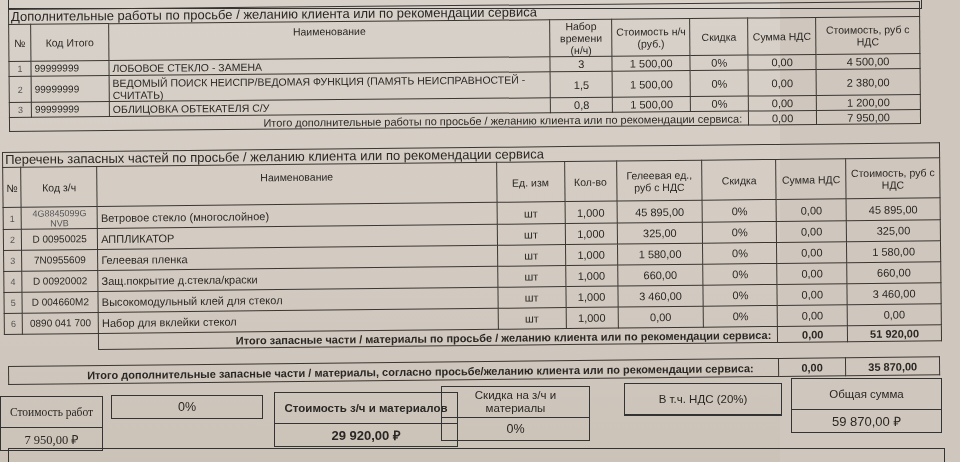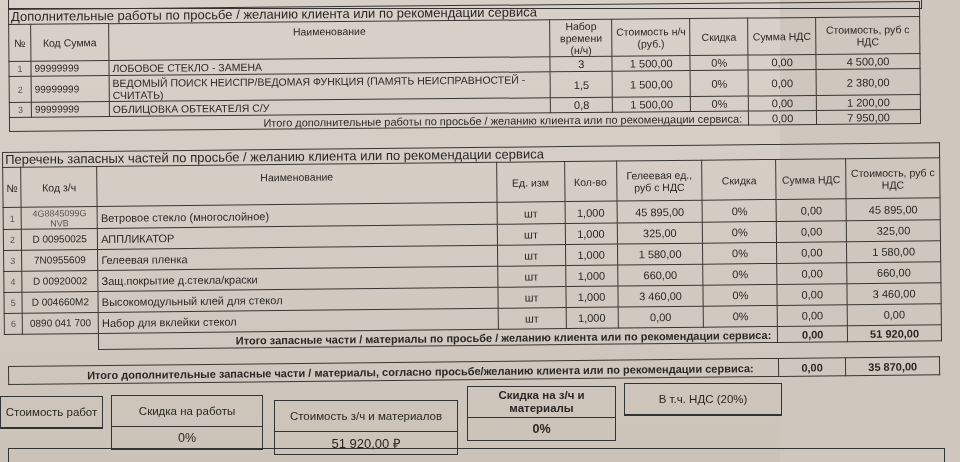--- a/index.html
+++ b/index.html
@@ -39,21 +39,21 @@
         <col style="width:58px">
         <col style="width:68px">
         <col style="width:104px">
     </colgroup>
     <tbody>
         <tr style="height:15px">
       <td colspan="8" class="sec-title">Дополнительные работы по просьбе / желанию клиента или по рекомендации сервиса</td>
     </tr>
     <tr style="height:36px">
       <td class="hdr">№</td>
-      <td class="hdr">Код Сумма</td>
+      <td class="hdr">Код Итого</td>
       <td class="hdr" style="vertical-align:top;padding-top:3px">Наименование</td>
       <td class="hdr" rowspan="1">Набор времени (н/ч)</td>
       <td class="hdr">Стоимость н/ч (руб.)</td>
       <td class="hdr">Скидка</td>
       <td class="hdr">Сумма НДС</td>
       <td class="hdr">Стоимость, руб с НДС</td>
     </tr>
     <tr style="height:15px">
       <td class="c small">1</td>
       <td class="code">99999999</td>
@@ -202,33 +202,37 @@
       </colgroup>
     <tbody>
         <tr style="height:18px">
       <td class="total-label" style="font-weight:bold;text-align:center;padding-left:60px">Итого дополнительные запасные части / материалы, согласно просьбе/желанию клиента или по рекомендации сервиса:</td>
       <td class="total-val" style="font-weight:bold">0,00</td>
       <td class="total-val" style="font-weight:bold">35 870,00</td>
     </tr>
   </tbody>
     </table>
 
-  <div class="sumbox" style="left:0;top:396px;width:101px;">
+  <div class="sumbox" style="left:0;top:396px;width:101px;font-family:Liberation Serif, serif;">
     <div class="h">Стоимость работ</div>
+    <div class="v">7 950,00 ₽</div>
   </div>
   <div class="sumbox" style="left:111px;top:395px;width:150px;">
-    <div class="h">Скидка на работы</div>
     <div class="v">0%</div>
   </div>
-  <div class="sumbox" style="left:274px;top:400px;width:182px;">
+  <div class="sumbox" style="left:274px;top:392px;width:182px;font-weight:bold;">
     <div class="h">Стоимость з/ч и материалов</div>
-    <div class="v" style="font-size:13px">51 920,00 ₽</div>
-  </div>
-  <div class="sumbox" style="left:467px;top:386px;width:147px;font-weight:bold;">
+    <div class="v" style="font-size:13px">29 920,00 ₽</div>
+  </div>
+  <div class="sumbox" style="left:441px;top:386px;width:147px;">
     <div class="h">Скидка на з/ч и материалы</div>
     <div class="v">0%</div>
   </div>
   <div class="sumbox" style="left:624px;top:383px;width:156px;">
     <div class="h">В т.ч. НДС (20%)</div>
   </div>
+  <div class="sumbox" style="left:791px;top:378px;width:149px;">
+    <div class="h">Общая сумма</div>
+    <div class="v" style="font-size:13px">59 870,00 ₽</div>
+  </div>
 
   <div class="bottombox"></div>
 </div>
 
 </body></html>

